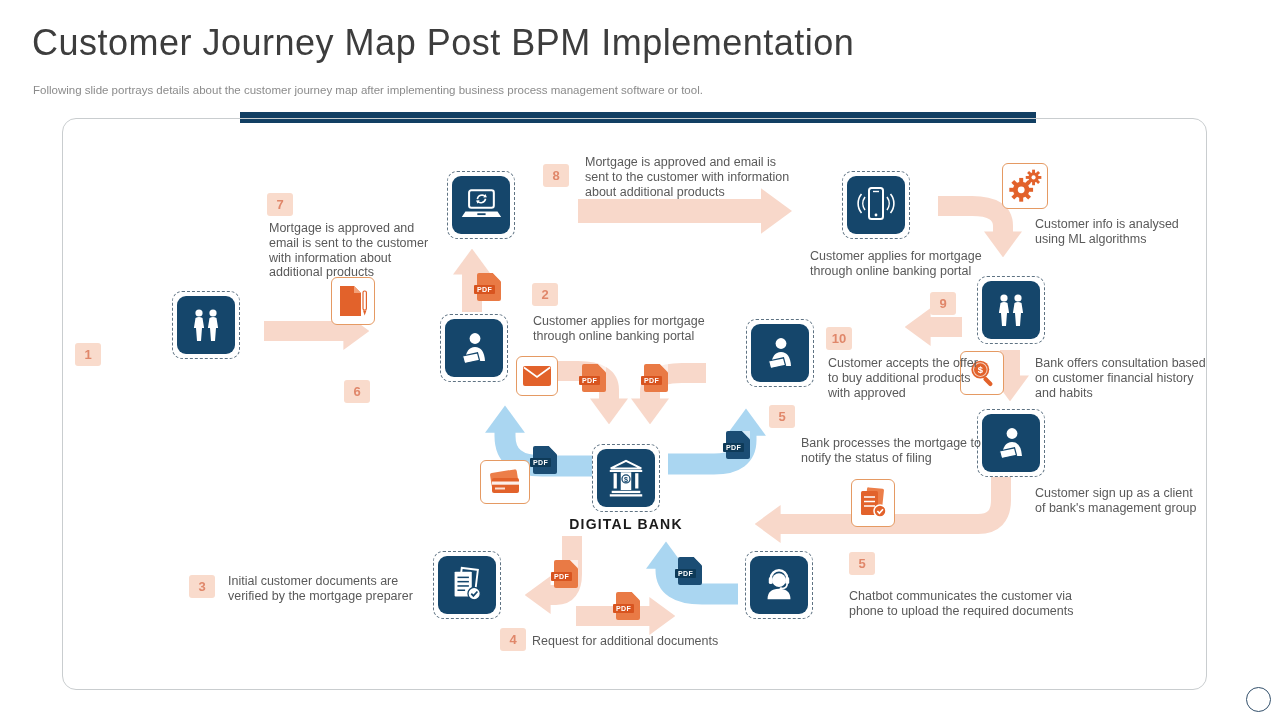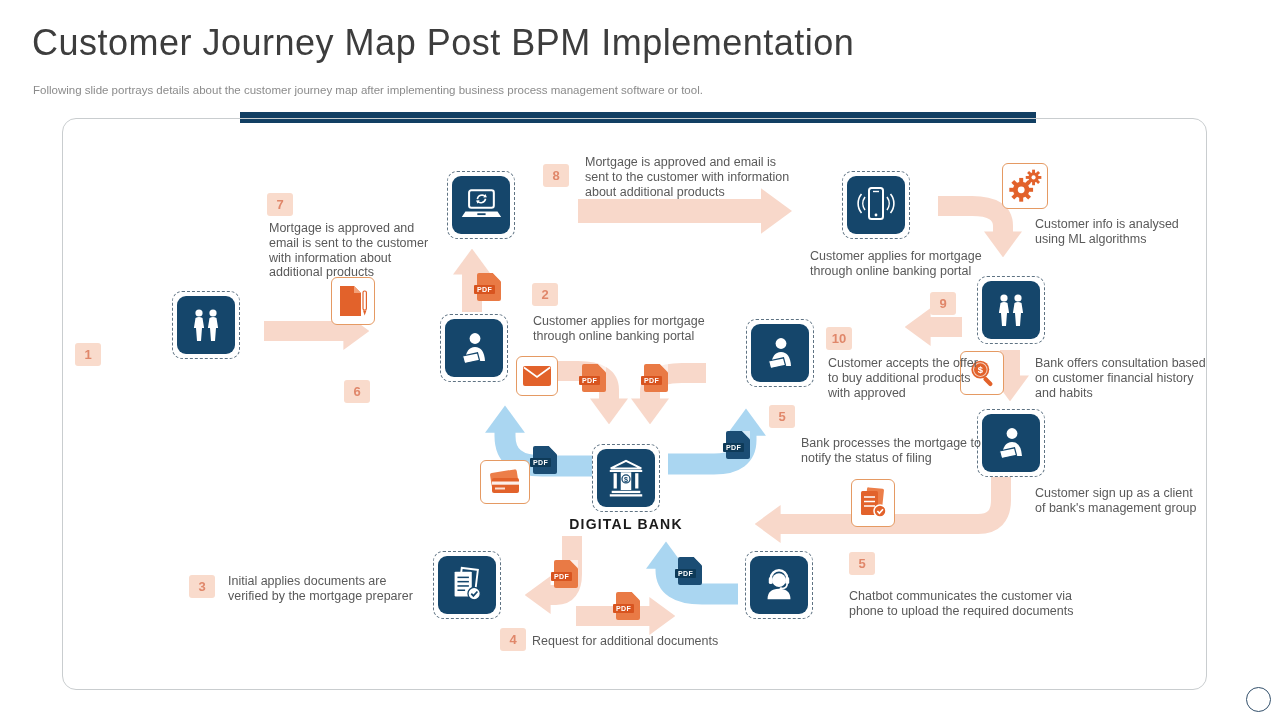--- a/index.html
+++ b/index.html
@@ -320,21 +320,21 @@
   <div class="badge" style="left:769px;top:405px">5</div>
   <div class="badge" style="left:189px;top:575px">3</div>
   <div class="badge" style="left:500px;top:628px">4</div>
   <div class="badge" style="left:849px;top:552px">5</div>
 
   <div class="note" style="left:269px;top:221px;width:168px">Mortgage is approved and email is sent to the customer with information about additional products</div>
   <div class="note" style="left:585px;top:155px;width:212px">Mortgage is approved and email is sent to the customer with information about additional products</div>
   <div class="note" style="left:533px;top:314px;width:180px">Customer applies for mortgage through online banking portal</div>
   <div class="note" style="left:828px;top:356px;width:150px">Customer accepts the offer to  buy additional products with approved</div>
   <div class="note" style="left:801px;top:436px;width:192px">Bank processes the mortgage to notify the status of filing</div>
-  <div class="note" style="left:228px;top:574px;width:192px">Initial applies documents are verified by the mortgage preparer</div>
+  <div class="note" style="left:228px;top:574px;width:192px">Initial customer documents are verified by the mortgage preparer</div>
   <div class="note" style="left:532px;top:634px;width:210px">Request for additional documents</div>
   <div class="note" style="left:849px;top:589px;width:236px">Chatbot communicates the customer via phone to upload the required documents</div>
 
   <div class="note" style="left:810px;top:249px;width:186px">Customer applies for mortgage through online banking portal</div>
   <div class="note" style="left:1035px;top:217px;width:160px">Customer info is analysed using ML algorithms</div>
   <div class="note" style="left:1035px;top:356px;width:180px">Bank offers consultation based on customer financial history and habits</div>
   <div class="note" style="left:1035px;top:486px;width:166px">Customer sign up as a client of bank's management group</div>
 
   <div class="bank-label">DIGITAL BANK</div>
 

